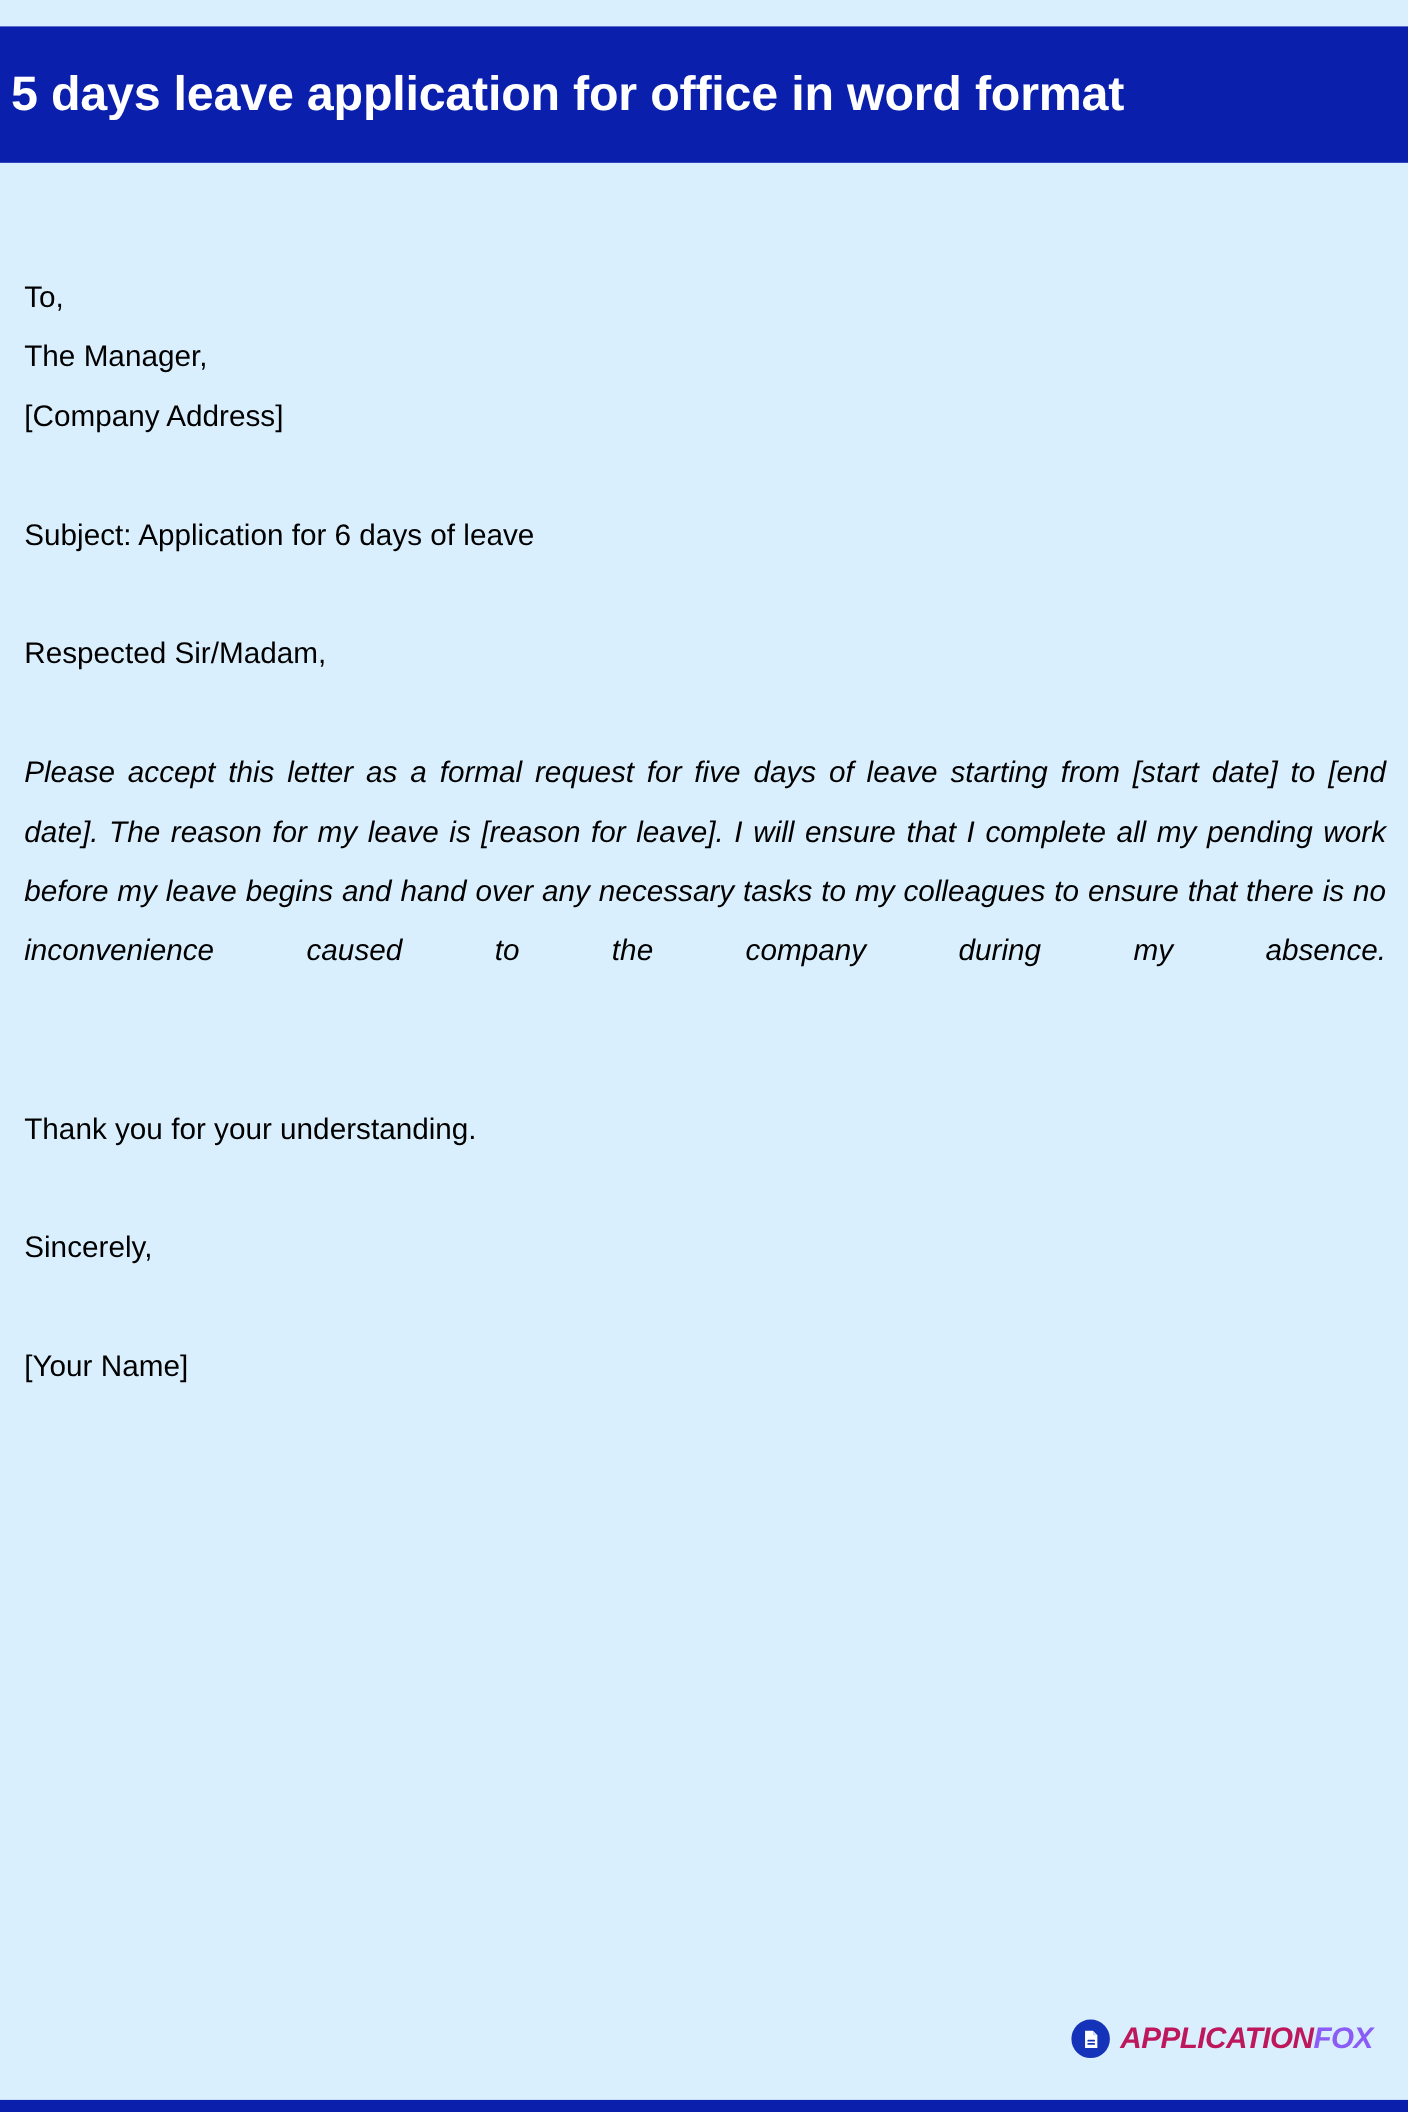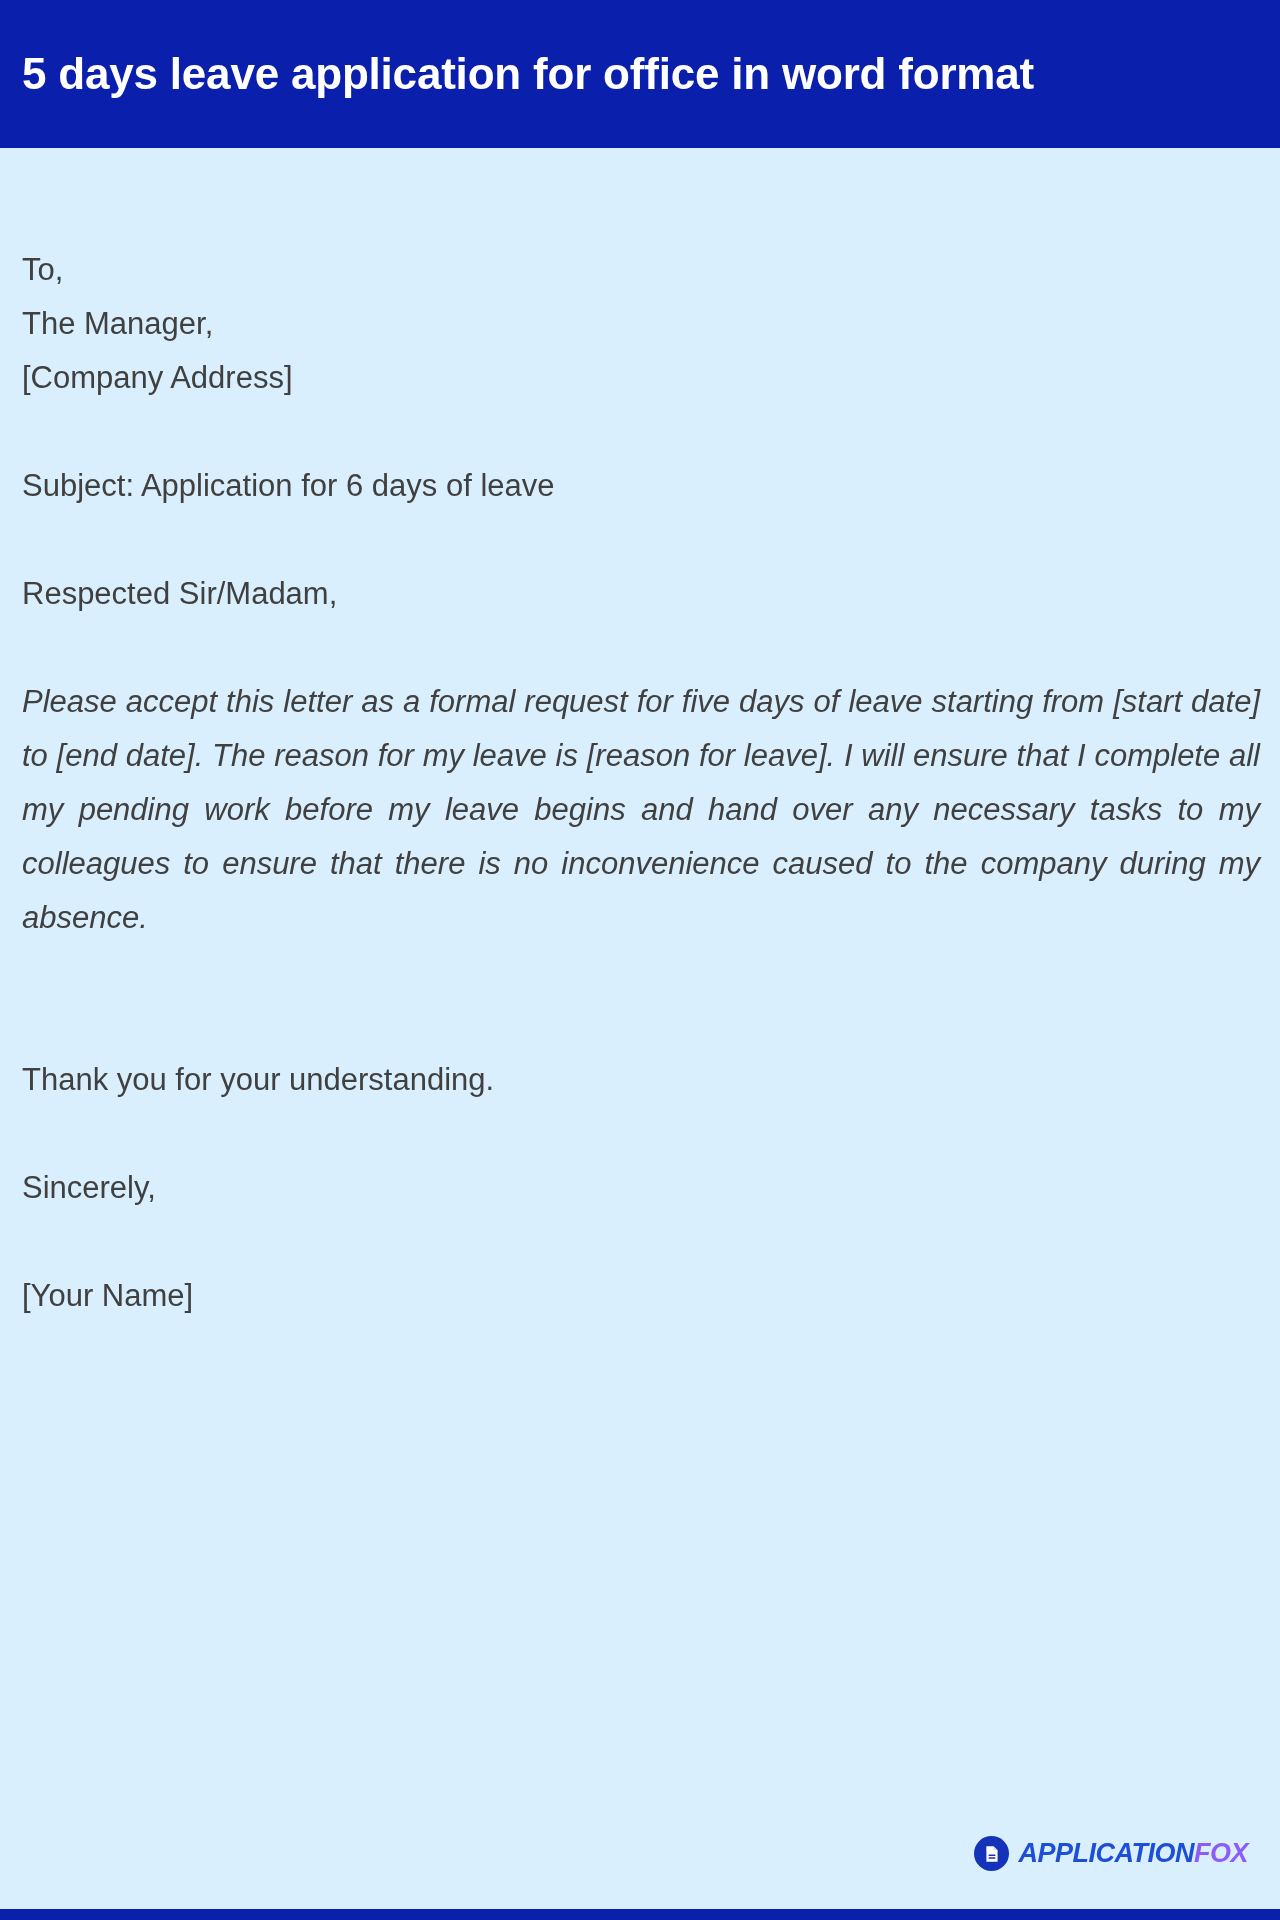--- a/index.html
+++ b/index.html
@@ -20,48 +20,49 @@
     height: 1920px;
     background: #daeffd;
     box-sizing: border-box;
     display: flex;
     flex-direction: column;
   }
 
   
   .header-bar {
     width: 100%;
-    height: 148px;
+    height: 124px;
     background: #0a1fab;
     display: flex;
     align-items: center;
     box-sizing: border-box;
-    padding: 0 22px;
+    padding: 0 10px;
     flex: 0 0 auto;
+    margin-top: 24px;
   }
   .header-title {
     color: #ffffff;
     font-size: 44px;
     font-weight: bold;
     line-height: 1.05;
     letter-spacing: -0.2px;
     white-space: nowrap;
   }
 
   
   .letter-body {
     flex: 1 1 auto;
     position: relative;
     box-sizing: border-box;
     padding: 95px 20px 0 22px;
   }
 
   .block {
-    color: #404040;
-    font-size: 31px;
+    color: #000000;
+    font-size: 27px;
     line-height: 54px;
     margin: 0;
   }
   .block + .block {
     margin-top: 54px;
   }
   .addr-line {
     display: block;
     white-space: nowrap;
   }
@@ -97,21 +98,21 @@
   }
   .logo-mark svg { display: block; }
   .logo-text {
     font-size: 27px;
     font-weight: bold;
     font-style: italic;
     letter-spacing: -0.5px;
     line-height: 1;
     white-space: nowrap;
   }
-  .logo-text .lt-a { color: #1d4ed8; }
+  .logo-text .lt-a { color: #be185d; }
   .logo-text .lt-b { color: #8b5cf6; }
 
   
   .footer-bar {
     width: 100%;
     height: 11px;
     background: #0a1fab;
     flex: 0 0 auto;
   }
 </style>

